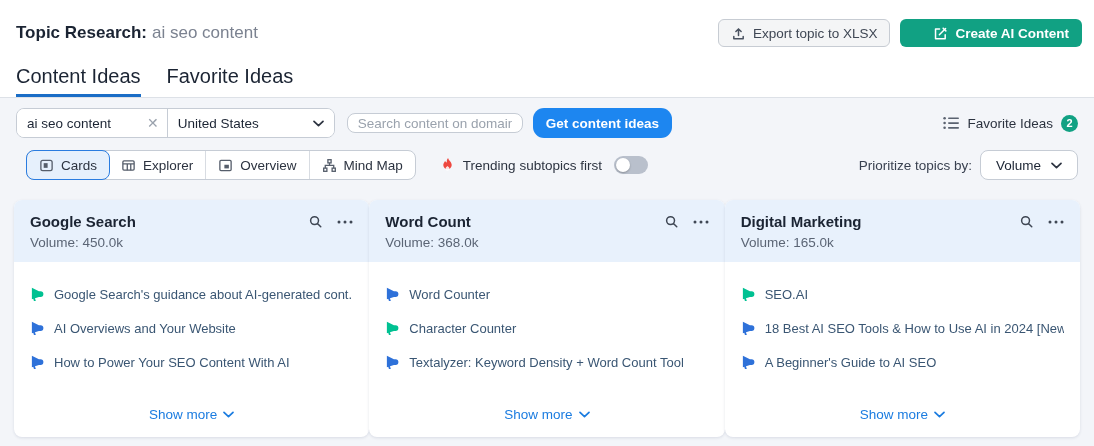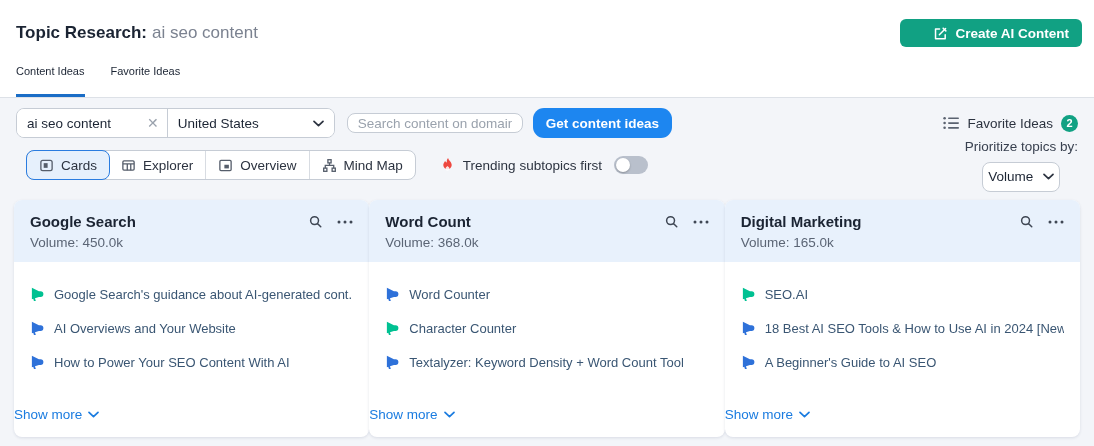--- a/index.html
+++ b/index.html
@@ -11,21 +11,21 @@
   .page-title { font-size:17px; }
   .page-title .t1 { font-weight:bold; color:#1b2433;margin-top:36px; }
   .page-title .t2 { color:#7b8290; margin-left:5px; }
   .hdr-buttons { display:flex; gap:10px; align-items:center; }
   .btn { display:inline-flex; align-items:center; gap:7px; height:28px; padding:0 12px; border-radius:6px; font-size:13.5px; cursor:pointer; white-space:nowrap; border:1px solid transparent; }
   .btn-gray { background:#f4f5f6; border-color:#c7ccd3; color:#3f4754; }
   .btn-green { background:var(--brand-green); color:#fff; font-weight:bold;padding-left:32px; }
 
   
   .tabs { height:44px; background:#fff; display:flex; gap:26px; align-items:flex-end; padding:0 16px; border-bottom:1px solid #dde1e7; }
-  .tab { font-size:11px; color:#1b2433; padding-bottom:20px; position:relative; cursor:pointer; }
+  .tab { font-size:20px; color:#1b2433; padding-bottom:9px; position:relative; cursor:pointer; }
   .tab.active { font-weight:500; }
   .tab.active::after { content:""; position:absolute; left:0; right:0; bottom:0; height:3px; background:var(--tab-underline); }
 
   
   .content { background:var(--page-bg); height:348px; padding:10px 14px 9px 14px; display:flex; flex-direction:column; }
 
   
   .search-row { display:flex; align-items:center; height:30px; margin:0 2px; }
   .query-control { display:flex; align-items:center; height:30px; background:#fff; border:1px solid #c6ccd5; border-radius:8px; overflow:hidden; }
   .query-control input { border:none; outline:none; height:28px; width:128px; padding:0 4px 0 10px; font-size:13.5px; color:#1b2433; font-family:inherit; }
@@ -41,48 +41,56 @@
   
   .view-row { display:flex; align-items:center; margin:12px 2px 0 12px; height:30px; }
   .seg-group { display:flex; align-items:stretch; background:#fff; border:1px solid #c6ccd5; border-radius:8px; height:30px; }
   .seg { display:flex; align-items:center; gap:7px; padding:0 12px; font-size:13.5px; color:#2c3340; cursor:pointer; position:relative; }
   .seg + .seg { border-left:1px solid #d8dce2; }
   .seg.active { background:#e6f0fc; border:1px solid #2a7ce0; border-radius:8px; margin:-1px; z-index:1; }
   .seg.active + .seg { border-left:none; }
   .trending { display:flex; align-items:center; gap:8px; margin-left:24px; font-size:13.5px; color:#2c3340; }
   .switch { width:34px; height:18px; border-radius:9px; background:#b9c0cc; position:relative; cursor:pointer; margin-left:4px; }
   .switch .knob { position:absolute; top:2px; left:2px; width:14px; height:14px; border-radius:50%; background:#fff; box-shadow:0 1px 2px rgba(0,0,0,.25); }
-  .prioritize { margin-left:auto; display:flex; align-items:center; gap:8px; font-size:13.5px; color:#394150;flex-direction:column; }
-  .prio-select { display:flex; align-items:center; gap:10px; background:#fff; border:1px solid #c6ccd5; border-radius:8px; height:30px; padding:0 5px; color:#1b2433; cursor:pointer; }
+  .prioritize { margin-left:auto; display:flex; align-items:center; gap:8px; font-size:13.5px; color:#394150; }
+  .prio-select { display:flex; align-items:center; gap:10px; background:#fff; border:1px solid #c6ccd5; border-radius:8px; height:30px; padding:0 15px; color:#1b2433; cursor:pointer; }
 
   
   .cards-row { display:grid; grid-template-columns:repeat(3, 1fr); margin-top:20px; flex:1; }
   .card { background:#fff; border-radius:8px; box-shadow:0 1px 3px rgba(30,50,90,.12); display:flex; flex-direction:column; overflow:hidden; }
   .card-head { background:var(--card-header-bg); padding:13px 16px 12px 16px; }
   .card-head-top { display:flex; align-items:center; }
   .card-title { font-size:15px; font-weight:bold; color:#1b2433; flex:1; }
   .card-icons { display:flex; align-items:center; gap:14px; }
   .icon-btn { cursor:pointer; display:flex; align-items:center; }
   .card-volume { font-size:13.5px; color:#5b6575; margin-top:5px; }
   .card-items { padding:6px 16px 0 16px; }
   .card-item { display:flex; align-items:flex-start; gap:9px; margin-top:19px; font-size:13px; color:var(--item-text); cursor:pointer; line-height:15px; white-space:nowrap; overflow:hidden; }
   .card-item svg { flex:0 0 auto; margin-top:-1px; }
-  .card-footer { margin-top:auto; padding:13px 0 15px 0; display:flex; }
+  .card-footer { margin-top:auto; padding:13px 0 15px 0; display:flex; justify-content:center; }
   .show-more { display:flex; align-items:center; gap:6px; color:var(--link-blue); font-size:13.5px; cursor:pointer; }
 
   svg { display:block; }
 </style>
 </head>
 <body>
 
 <div class="header">
   <div class="page-title">
     <span class="t1">Topic Research:</span><span class="t2">ai seo content</span>
   </div>
   <div class="hdr-buttons">
+    <div class="btn btn-gray">
+      <span>
+        <svg width="15" height="15" viewBox="0 0 16 16" fill="none" stroke="#4a5260" stroke-width="1.6" stroke-linecap="round" stroke-linejoin="round">
+            <path d="M8 10.2V3.3M5.2 5.9 8 3.1l2.8 2.8M3 11.3v2.2h10v-2.2"></path>
+          </svg>
+      </span>
+      <span>Export topic to XLSX</span>
+    </div>
     <div class="btn btn-green">
       <span>
         <svg width="15" height="15" viewBox="0 0 16 16" fill="none" stroke="#fff" stroke-width="1.6" stroke-linecap="round" stroke-linejoin="round">
             <path d="M13 9.2v4.3H2.7V3.2H7"></path>
             <path d="M6.8 9.3 13.4 2.7"></path>
             <path d="M10.8 2.3l2.9 2.9"></path>
           </svg>
       </span>
       <span>Create AI Content</span>
     </div>

